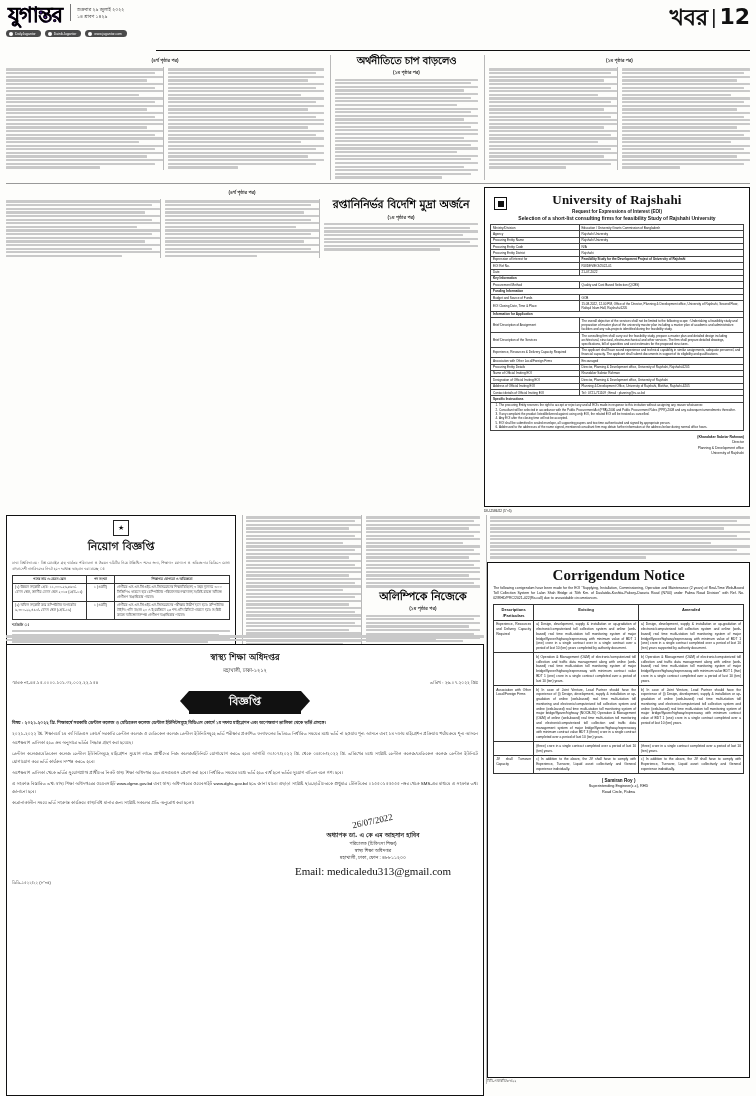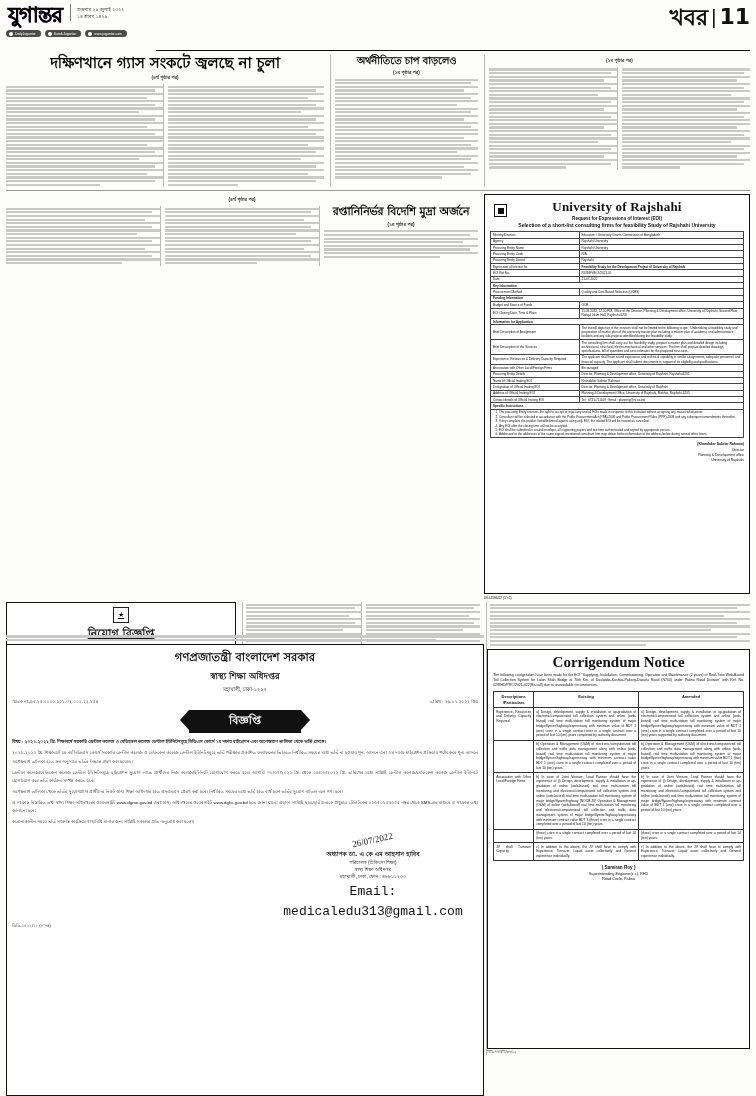--- a/index.html
+++ b/index.html
@@ -59,21 +59,21 @@
 
   
   .region-top { display:flex; gap:6px; }
   .block-l { width:318px; }
   .block-m { width:148px; }
   .block-r { width:266px; }
 
   
   .adbox { border:1.1px solid #111; background:#fff; padding:4px 5px; }
   .ad-title-bn { font-family:"DejaVu Sans", sans-serif; font-weight:bold; text-align:center; }
-  .ad-center { text-align:center;text-decoration:underline; }
+  .ad-center { text-align:center; }
 
   .seal {
     width:16px; height:16px; margin:0 auto 2px; border:1px solid #222;
     display:flex; align-items:center; justify-content:center; font-size:7px;
     background:#fff;
   }
   .seal2 { width:13px;height:13px;border:1.2px solid #111;display:flex;align-items:center;justify-content:center; }
   .seal2 i { width:6px;height:6px;background:#111;display:block; }
 
   table.gtab { width:100%; border-collapse:collapse; }
@@ -117,21 +117,21 @@
     border-top:10px solid transparent; border-bottom:10px solid transparent;
   }
   .ribbon:before { left:-9px; border-right:9px solid #111; }
   .ribbon:after  { right:-9px; border-left:9px solid #111; }
   .gov-body { font-size:4.4px; line-height:1.85; text-align:justify; }
   .gov-body p { margin:0 0 3px; }
   .sig-wrap { margin-top:6px; display:flex; justify-content:flex-end; }
   .sig-block { text-align:center; font-size:4.6px; line-height:1.6; width:210px; }
   .sig-scribble { font-family:"Liberation Serif", serif; font-size:9px; transform:rotate(-12deg); display:inline-block; margin-bottom:2px; }
   .sig-name { font-family:"DejaVu Sans", sans-serif; font-weight:bold; font-size:6px; }
-  .sig-mail { font-family:Liberation Mono, monospace; font-size:13px; margin-top:1px; }
+  .sig-mail { font-family:Liberation Serif, serif; font-size:11px; margin-top:1px; }
   .foot-ref { font-size:4px; }
   
   .ft { display:block; height:2.2px; background:#c9c9c9; margin:1.45px 0; border-radius:0.5px; }
   .ft.w95{width:95%} .ft.w90{width:90%} .ft.w85{width:85%} .ft.w75{width:75%}
   .ft.w60{width:60%} .ft.w45{width:45%} .ft.w100{width:100%}
 </style>
 </head>
 <body>
 
 <div class="page">
@@ -156,29 +156,28 @@
           </span>
         <span class="chip">
             <i class="dot"></i>
             <span>www.jugantor.com</span>
           </span>
       </div>
     </div>
     <div class="mast-right">
       <span class="khobor">খবর</span>
       <span class="khobor-sep">|</span>
-      <span class="khobor-num">11</span>
+      <span class="khobor-num">12</span>
     </div>
   </div>
   <div class="mast-rule"></div>
 
   <div class="region-top">
 
     <div class="block-l">
-      <div class="headline h-big">দক্ষিণখানে গ্যাস সংকটে জ্বলছে না চুলা</div>
       <div class="cont-note">(৪র্থ পৃষ্ঠার পর)</div>
       <div class="cols">
         <div class="col body-text">
           <span class="ft w100"></span>
             <span class="ft w95"></span>
             <span class="ft w100"></span>
             <span class="ft w90"></span>
           <span class="ft w100"></span>
             <span class="ft w95"></span>
             <span class="ft w100"></span>
@@ -391,21 +390,21 @@
             <span class="ft w90"></span>
           <span class="ft w100"></span>
             <span class="ft w95"></span>
             <span class="ft w100"></span>
             <span class="ft w75"></span>
         </div>
       </div>
     </div>
 
     <div class="block-r">
-      <div class="adbox" style="position:relative; height:400px; overflow:hidden;">
+      <div class="adbox" style="position:relative; height:320px; overflow:hidden;">
         <div class="ru-head">
           <span class="seal2" style="position:absolute;left:9px;top:9px;">
               <i></i>
             </span>
           <div class="ru-title">University of Rajshahi</div>
           <div class="ru-sub1">Request for Expressions of Interest (EOI)</div>
           <div class="ru-sub2">Selection of a short-list consulting firms for feasibility Study of Rajshahi University</div>
         </div>
         <table class="ru">
           <tbody id="ru-body">
@@ -661,21 +660,21 @@
         <span class="ft w100"></span>
           <span class="ft w95"></span>
           <span class="ft w100"></span>
           <span class="ft w85"></span>
         <span class="ft w100"></span>
           <span class="ft w95"></span>
           <span class="ft w100"></span>
           <span class="ft w60"></span>
       </div>
 
-      <div class="adbox" style="margin-top:3px; height:400px; overflow:hidden;">
+      <div class="adbox" style="margin-top:3px; height:516px; overflow:hidden;">
         <div class="corr-title">Corrigendum Notice</div>
         <div class="corr-intro">The following corrigendum have been made for the EOI "Supplying, Installation, Commissioning, Operation and Maintenance (2 years) of Real-Time Web-Based Toll Collection System for Lalon Shah Bridge at 70th Km. of Daulatdia-Kushtia-Paksey-Dasuria Road (N704) under Pabna Road Division" with Ref. No. 02/RHD/PRC/2021-022(Re-call) due to unavoidable circumstances.</div>
         <table class="corr">
           <thead>
             <tr>
               <th style="width:16%">Descriptions /Particulars</th>
               <th style="width:42%">Existing</th>
               <th style="width:42%">Amended</th>
             </tr>
           </thead>
@@ -718,21 +717,20 @@
   </div>
 
   <div style="position:absolute; left:6px; top:634px; width:478px;">
     <div style="font-size:3.5px; line-height:1.6; margin-bottom:3px;" class="body-text">
       <span class="ft w100"></span>
         <span class="ft w90"></span>
       <div style="text-align:right;font-size:3.6px"></div>
     </div>
 
     <div class="adbox" style="height:452px;">
-      <div class="gov-title">গণপ্রজাতন্ত্রী বাংলাদেশ সরকার</div>
       <div class="gov-sub">স্বাস্থ্য শিক্ষা অধিদপ্তর</div>
       <div class="gov-addr">মহাখালী, ঢাকা-১২১২</div>
       <div class="gov-meta">
         <span>স্মারক নং-৪৫.১৫.০০০০.১০১.৩২.০০২.২২.১৫৪</span>
         <span>তারিখ : ২৬.০৭.২০২২ খ্রিঃ</span>
       </div>
       <div class="ribbon">বিজ্ঞপ্তি</div>
       <div class="gov-body">
         <p style="font-weight:bold">বিষয় : ২০২১-২০২২ খ্রি. শিক্ষাবর্ষে সরকারি ডেন্টাল কলেজ ও মেডিকেল কলেজ ডেন্টাল ইউনিটসমূহে বিডিএস কোর্সে ১ম দফায় মাইগ্রেশন এবং অপেক্ষমাণ তালিকা থেকে ভর্তি প্রসঙ্গে।</p>
         <p>২০২১-২০২২ খ্রি. শিক্ষাবর্ষে ১ম বর্ষ বিডিএস কোর্সে সরকারি ডেন্টাল কলেজ ও মেডিকেল কলেজ ডেন্টাল ইউনিটসমূহে ভর্তি পরীক্ষার প্রকাশিত ফলাফলের ভিত্তিতে নির্ধারিত সময়ের মধ্যে ভর্তি না হওয়ায় শূন্য আসনে এবং ১ম দফায় মাইগ্রেশন প্রক্রিয়ায় পর্যায়ক্রমে শূন্য আসনে অপেক্ষমাণ তালিকা হতে ক্রম অনুসারে ভর্তির সিদ্ধান্ত গ্রহণ করা হয়েছে।</p>

